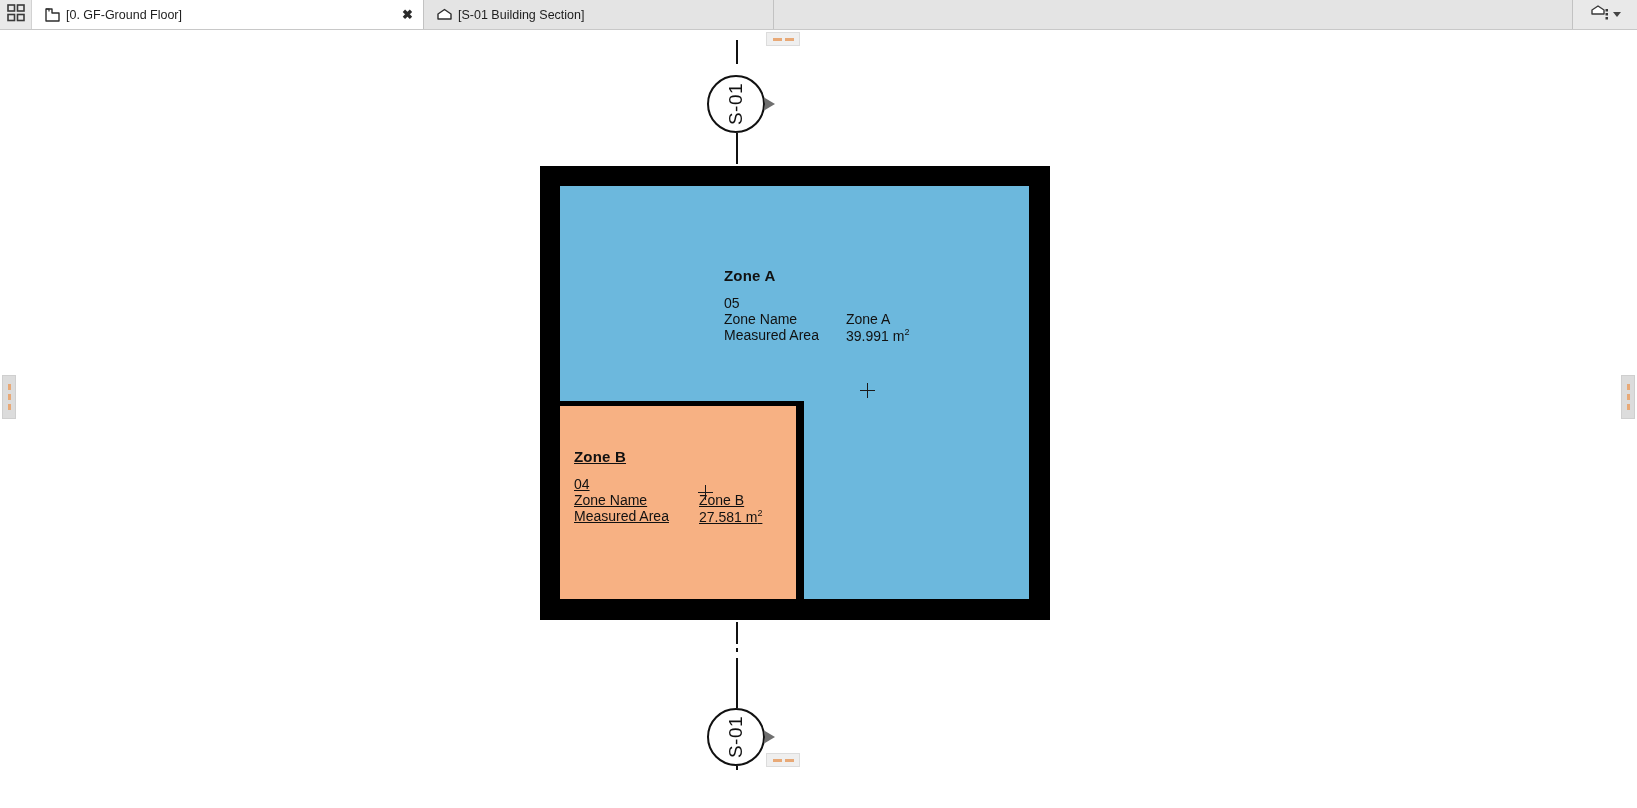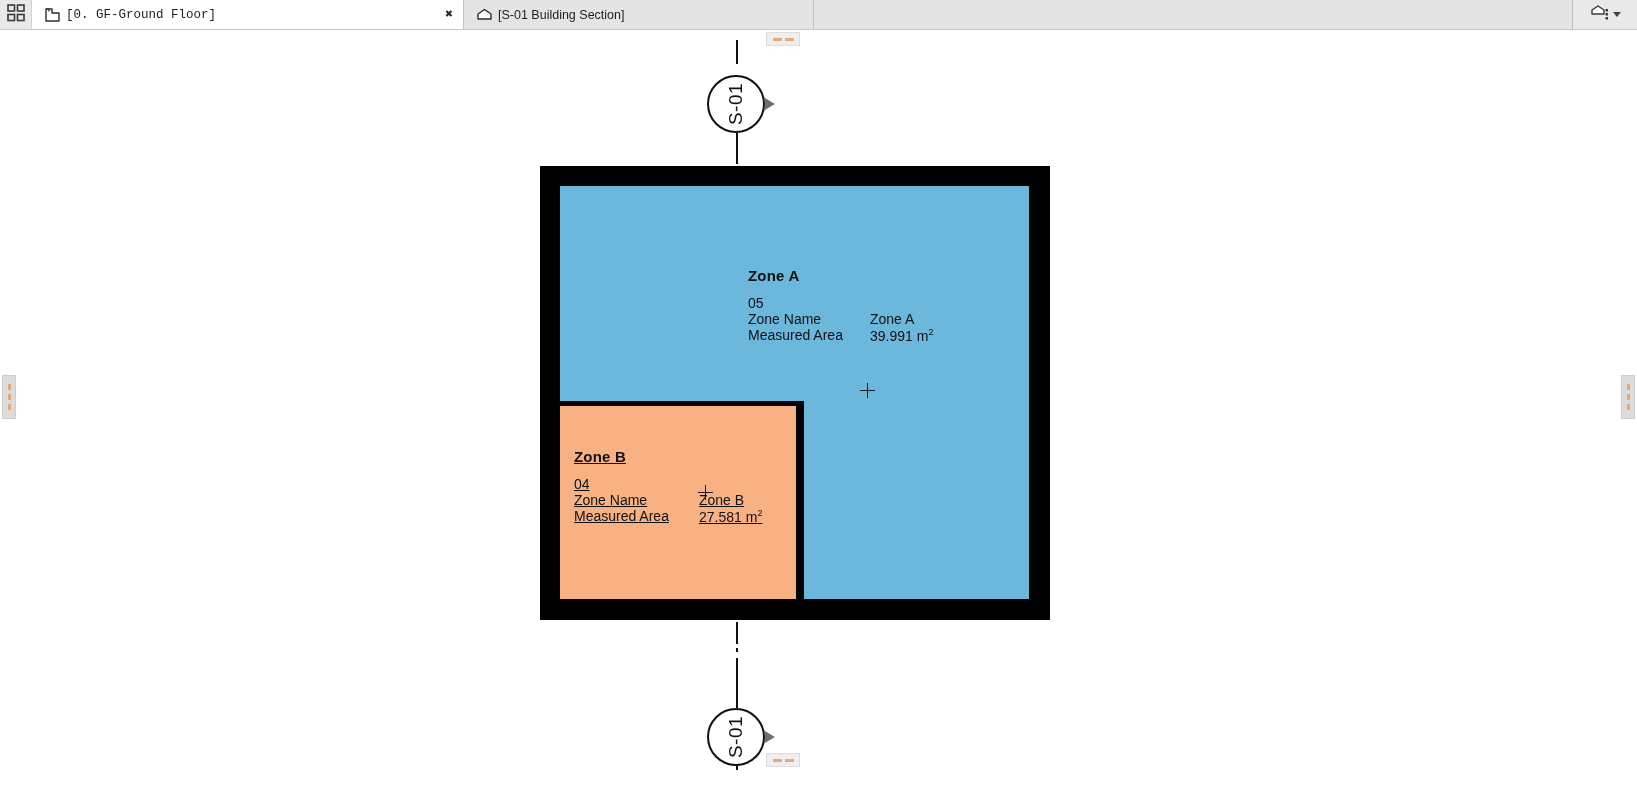--- a/index.html
+++ b/index.html
@@ -56,21 +56,21 @@
   .tab .tab-label { flex: 1 1 auto; overflow: hidden; text-overflow: ellipsis; }
   .tab .tab-close {
     margin-left: 8px;
     font-size: 13px;
     font-weight: bold;
     color: #2a2a2a;
     cursor: pointer;
     line-height: 1;
     flex: 0 0 auto;
   }
-  #tab-0 { width: 432px; font-family: Liberation Mono, monospace; }
+  #tab-0 { width: 392px; }
   #tab-1 { width: 350px; }
   #tab-2 { width: 350px; }
   #tab-filler { flex: 1 1 auto; background: #e4e4e4; border-right: 1px solid #c2c2c2; }
   #tb-right {
     width: 64px;
     display: flex; align-items: center; justify-content: center;
     gap: 3px;
     background: #e9e9e9;
     cursor: pointer;
   }
@@ -164,21 +164,21 @@
     margin-top: 11px;
   }
   .zone-label .zl-row {
     font-size: 14px;
     display: flex;
   }
   .zone-label .zl-key { display: inline-block; }
   .zone-label .zl-val { display: inline-block; }
   .zl-sup { font-size: 9px; vertical-align: super; }
 
-  #zone-a-label { left: 748px; top: 237px; }
+  #zone-a-label { left: 724px; top: 237px; }
   #zone-a-label .zl-key { width: 122px; }
   #zone-b-label { left: 574px; top: 418px; text-decoration: underline; }
   #zone-b-label .zl-key { width: 125px; }
 
   
   .zone-cross {
     position: absolute;
     width: 15px; height: 15px;
     pointer-events: none;
   }

